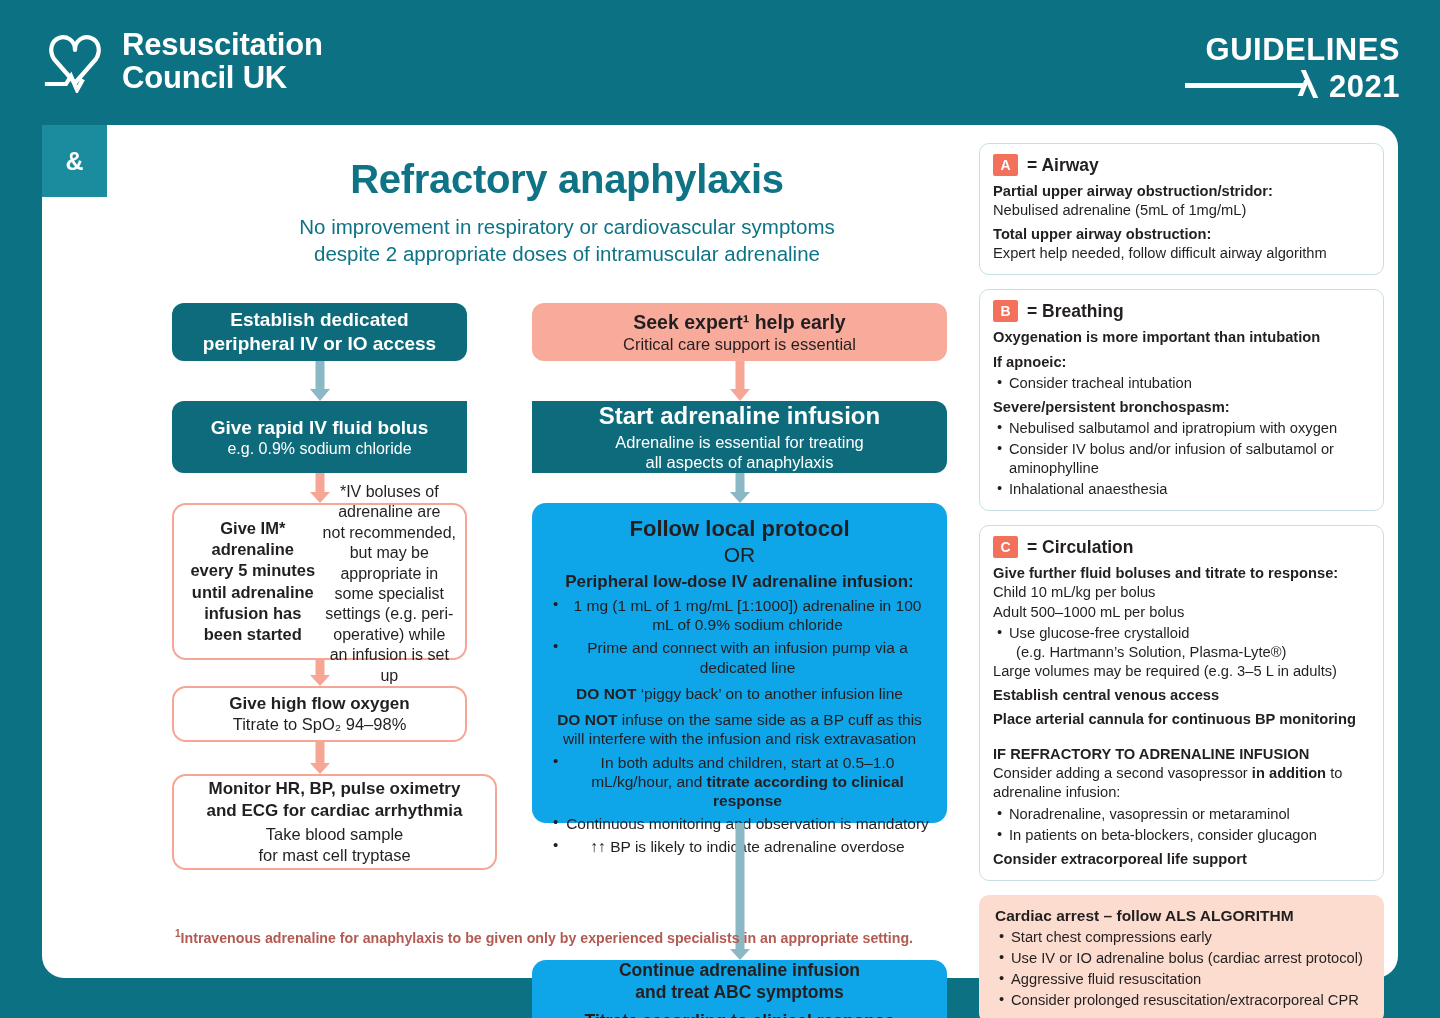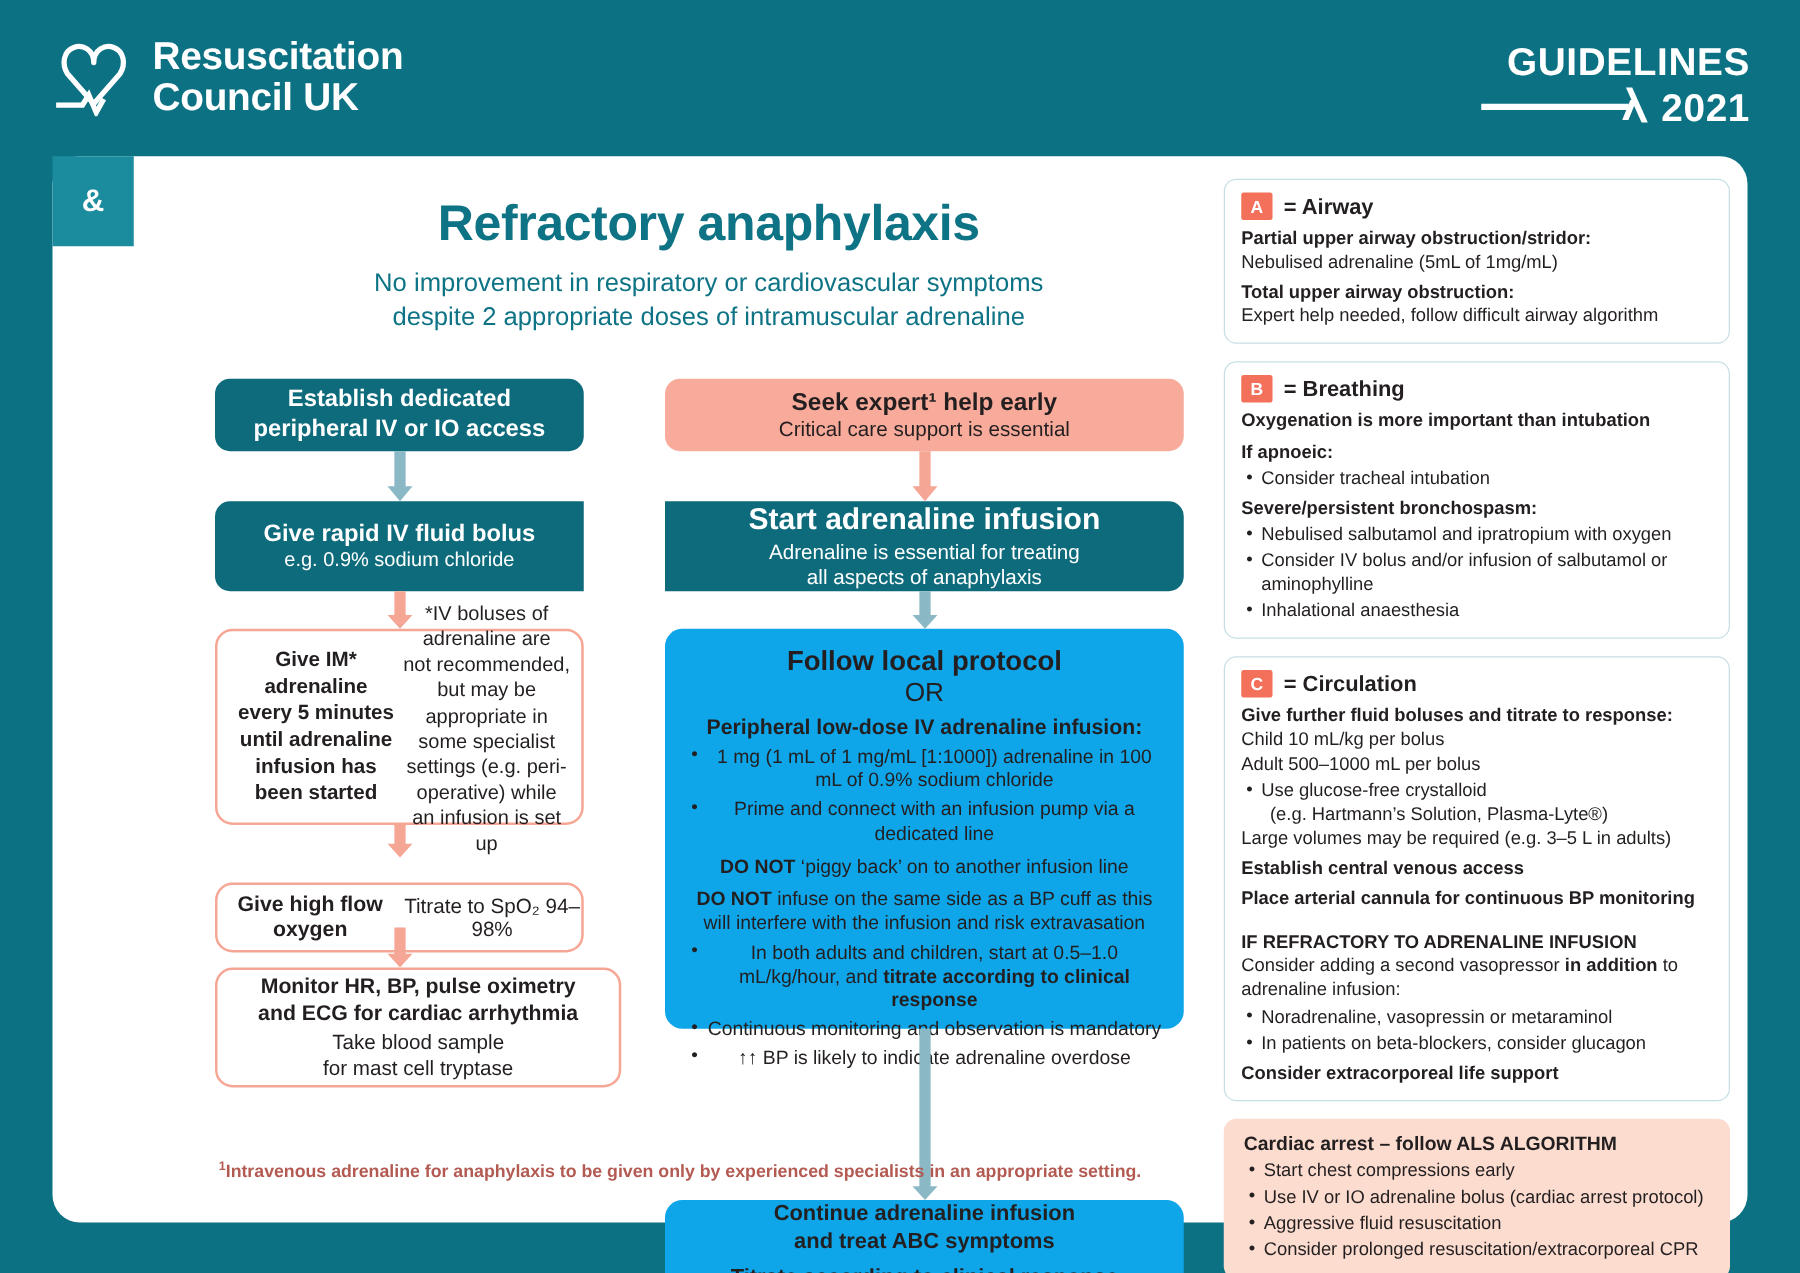--- a/index.html
+++ b/index.html
@@ -68,21 +68,21 @@
              display: flex; flex-direction: column; align-items: center; justify-content: center; }
   .b-start .l1 { font-size: 24px; font-weight: bold; }
   .b-start .l2 { font-size: 16.5px; line-height: 1.22; margin-top: 2px; }
 
   .b-im { left: 130px; top: 378px; width: 295px; height: 157px; border-radius: 14px;
           display: flex; flex-direction: row; align-items: center; justify-content: center; padding: 0 9px; }
   .b-im .hd { font-size: 16.5px; font-weight: bold; line-height: 1.28; }
   .b-im .bd { font-size: 16px; line-height: 1.28; margin-top: 5px; }
 
   .b-ox { left: 130px; top: 561px; width: 295px; height: 56px; border-radius: 14px;
-          display: flex; flex-direction: row; align-items: center; justify-content: center; margin-top: 20px; }
+          display: flex; flex-direction: column; align-items: center; justify-content: center; }
   .b-ox .hd { font-size: 17px; font-weight: bold; }
   .b-ox .bd { font-size: 16.5px; margin-top: 1px; }
 
   .b-mon { left: 130px; top: 649px; width: 325px; height: 96px; border-radius: 14px;
            display: flex; flex-direction: column; align-items: center; justify-content: center; }
   .b-mon .hd { font-size: 17px; font-weight: bold; line-height: 1.28; }
   .b-mon .bd { font-size: 16.5px; line-height: 1.26; margin-top: 3px; }
 
   .b-proto { left: 490px; top: 378px; width: 415px; height: 320px; border-radius: 14px;
              padding: 13px 18px 10px 18px; }

